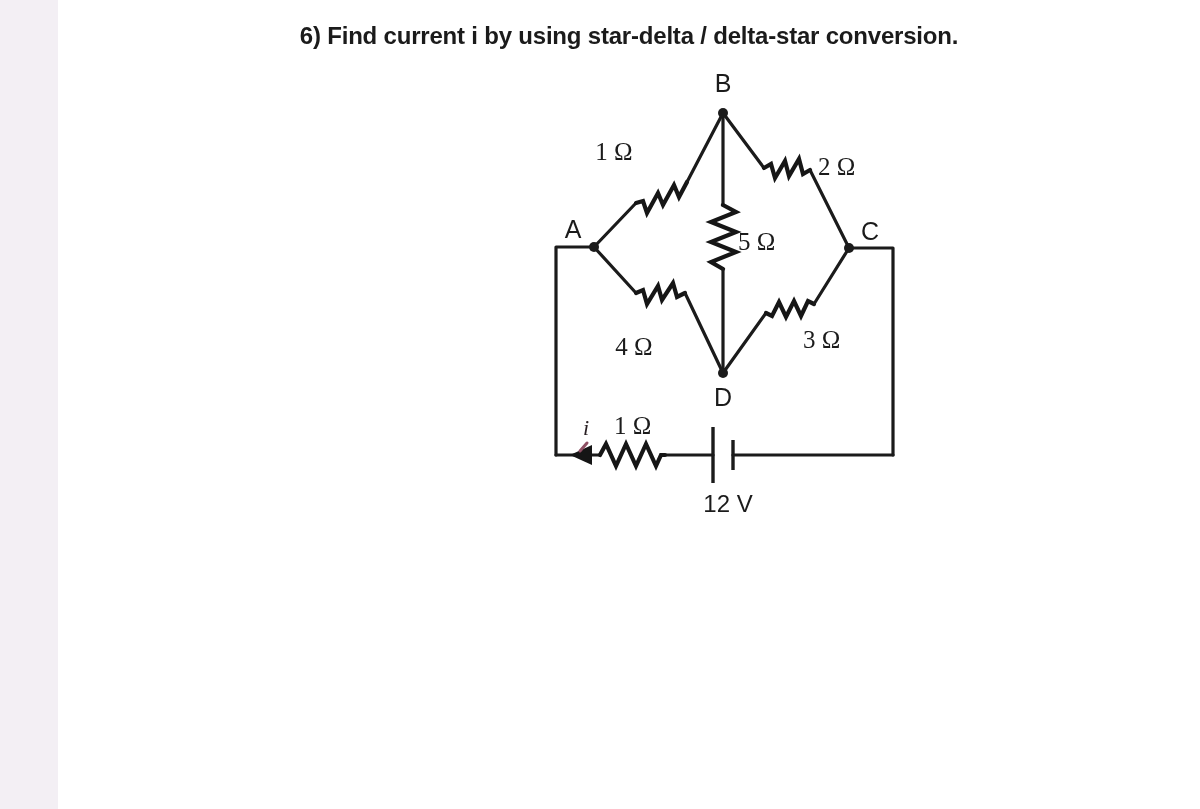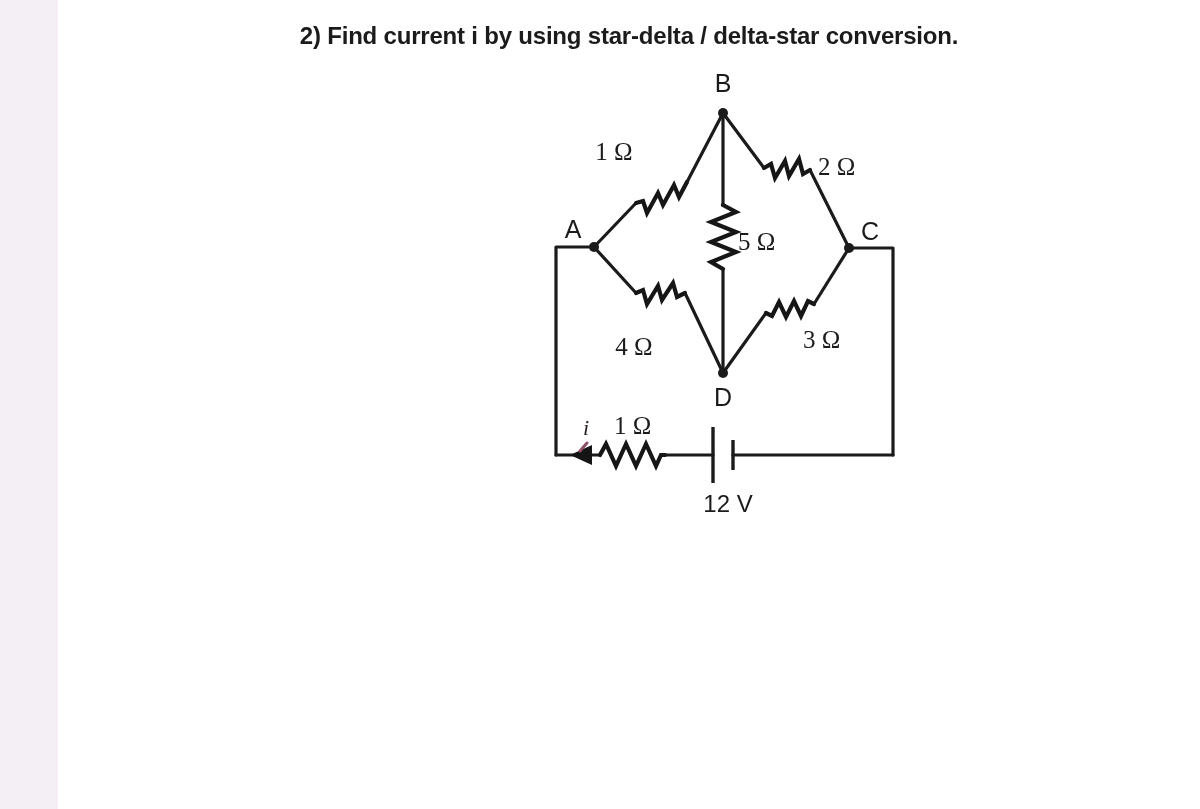--- a/index.html
+++ b/index.html
@@ -118,21 +118,21 @@
 </style>
 </head>
 <body>
 
 <div id="page">
 
   <div id="left-strip"></div>
 
   <div id="content">
 
-    <div id="question-title">2) Find current i by using star-delta / delta-star conversion.</div>
+    <div id="question-title">6) Find current i by using star-delta / delta-star conversion.</div>
 
     <div id="circuit-wrap">
       <svg id="circuit" width="1142" height="809" viewBox="0 0 1142 809">
 
         <text class="node-label" x="665" y="92" text-anchor="middle">B</text>
         <text class="node-label" x="515" y="238" text-anchor="middle">A</text>
         <text class="node-label" x="812" y="240" text-anchor="middle">C</text>
         <text class="node-label" x="665" y="406" text-anchor="middle">D</text>
 
         <g>

